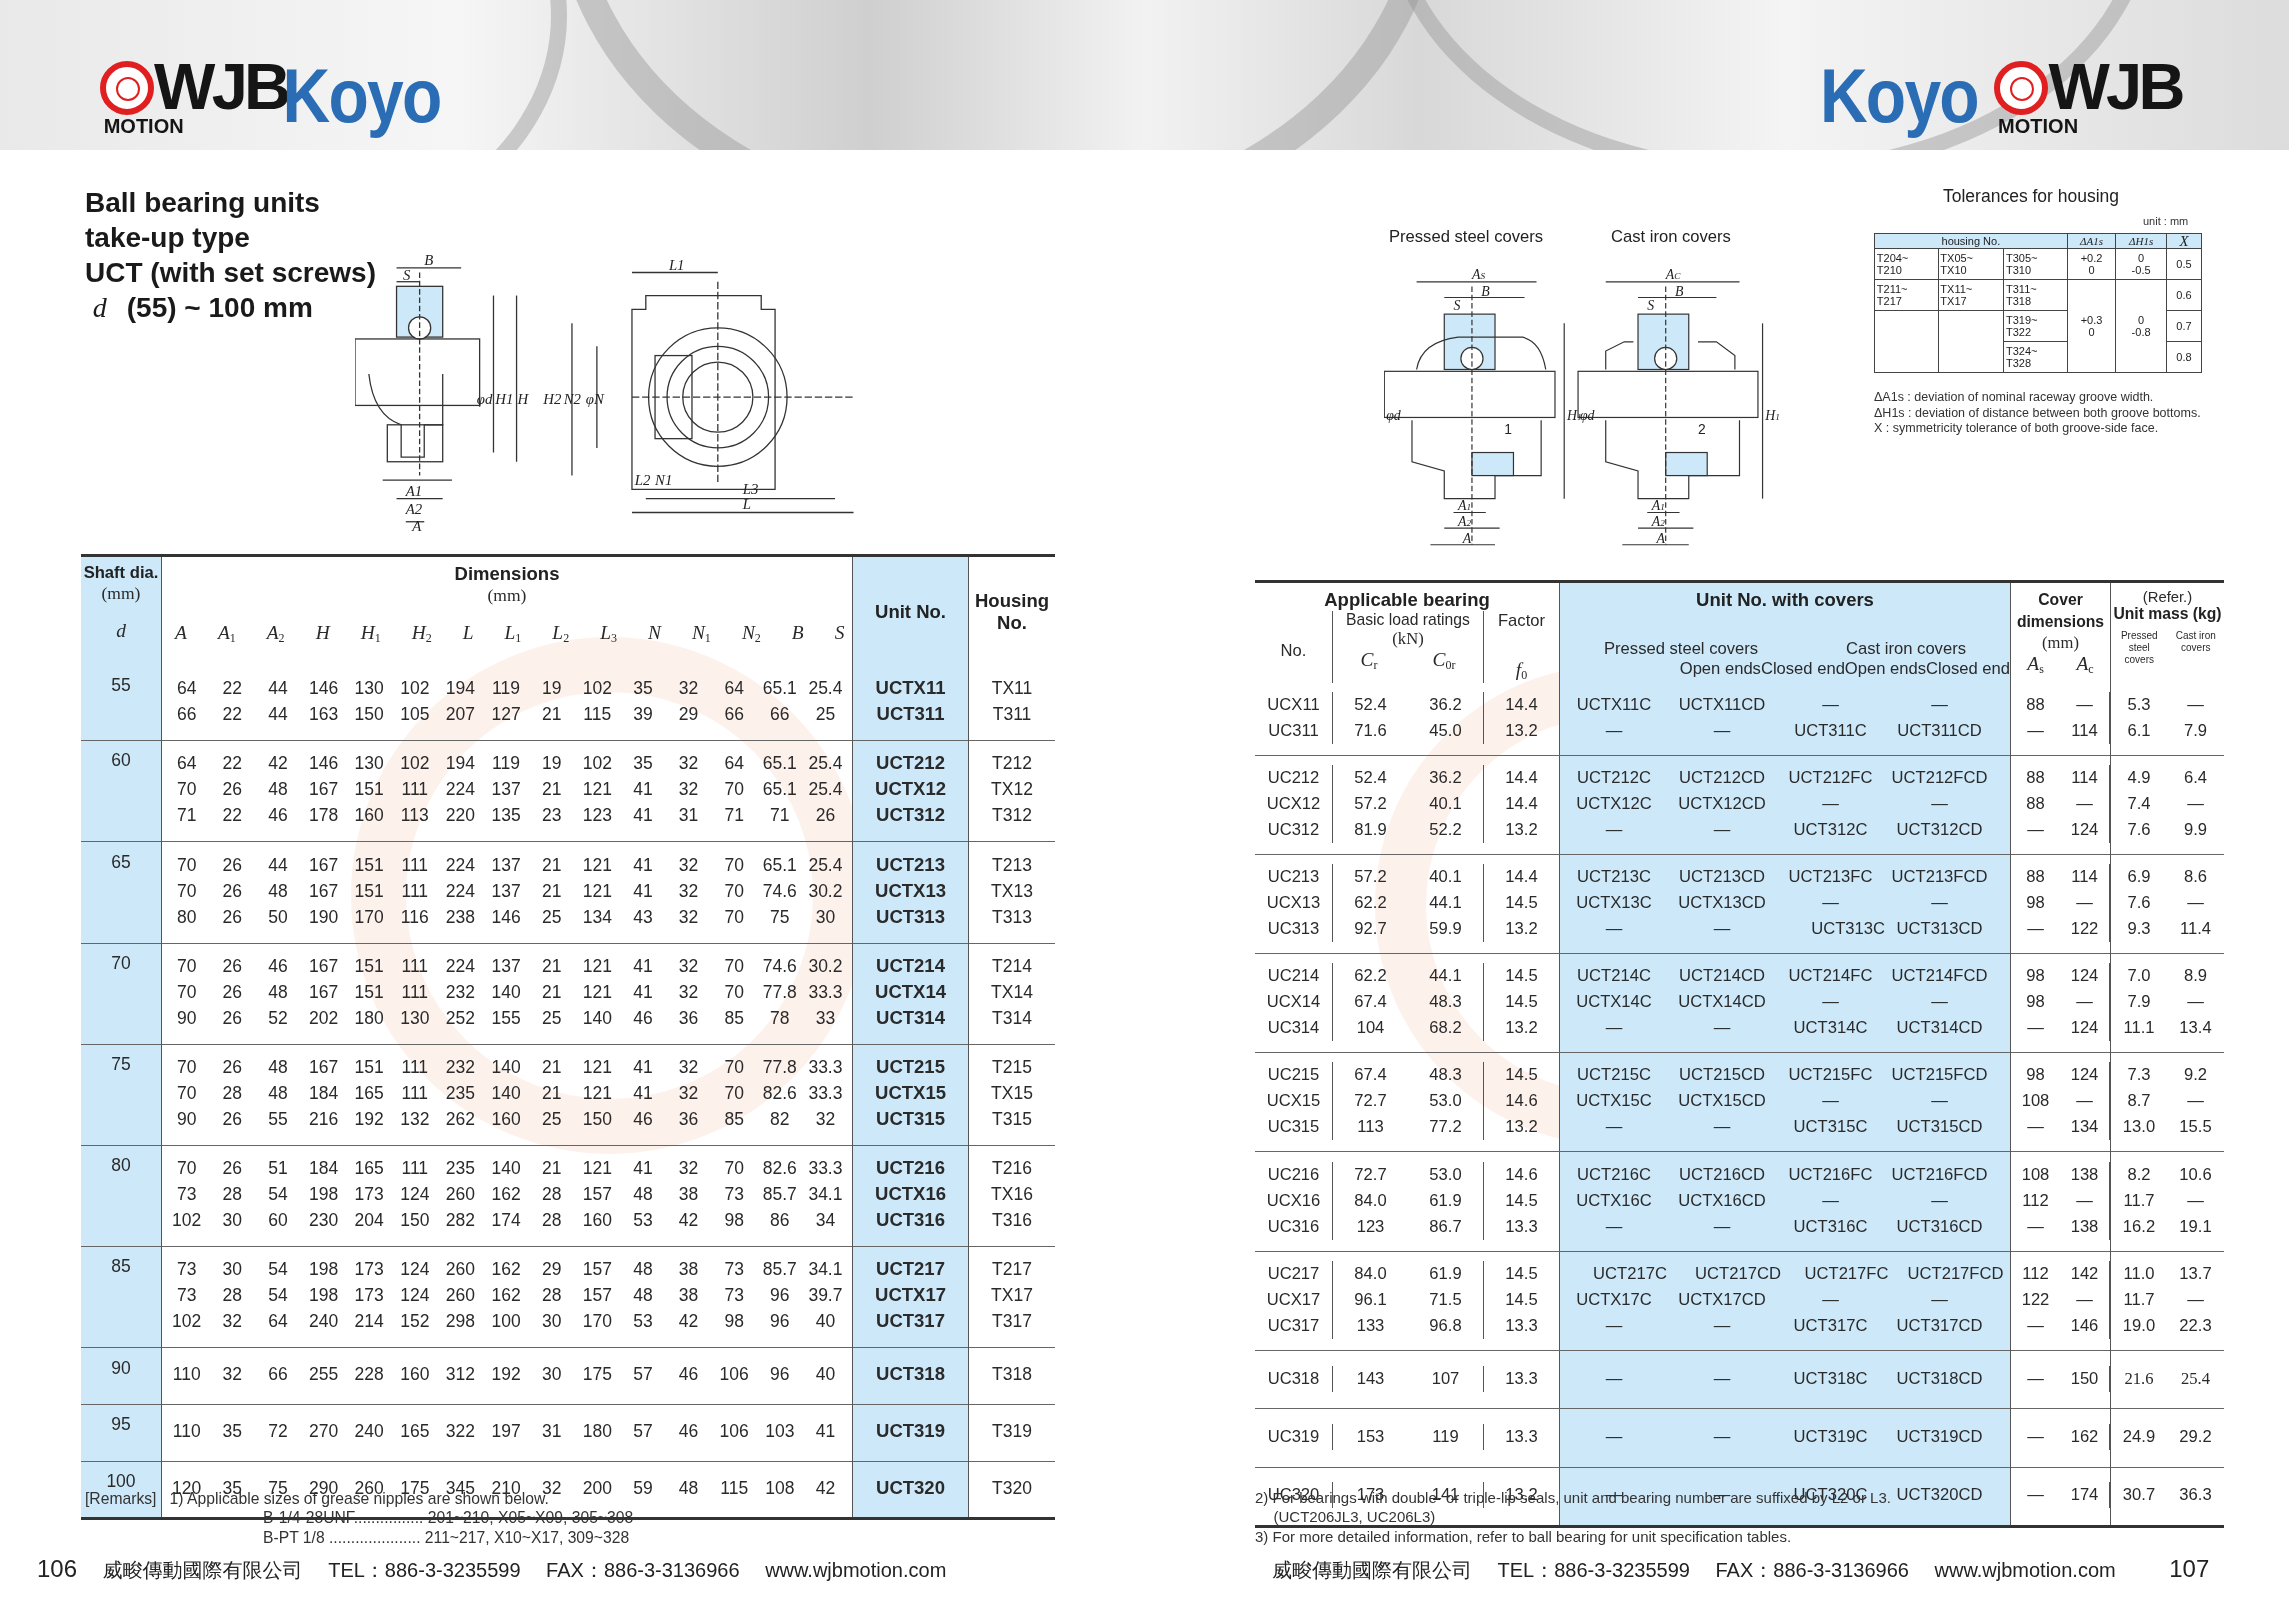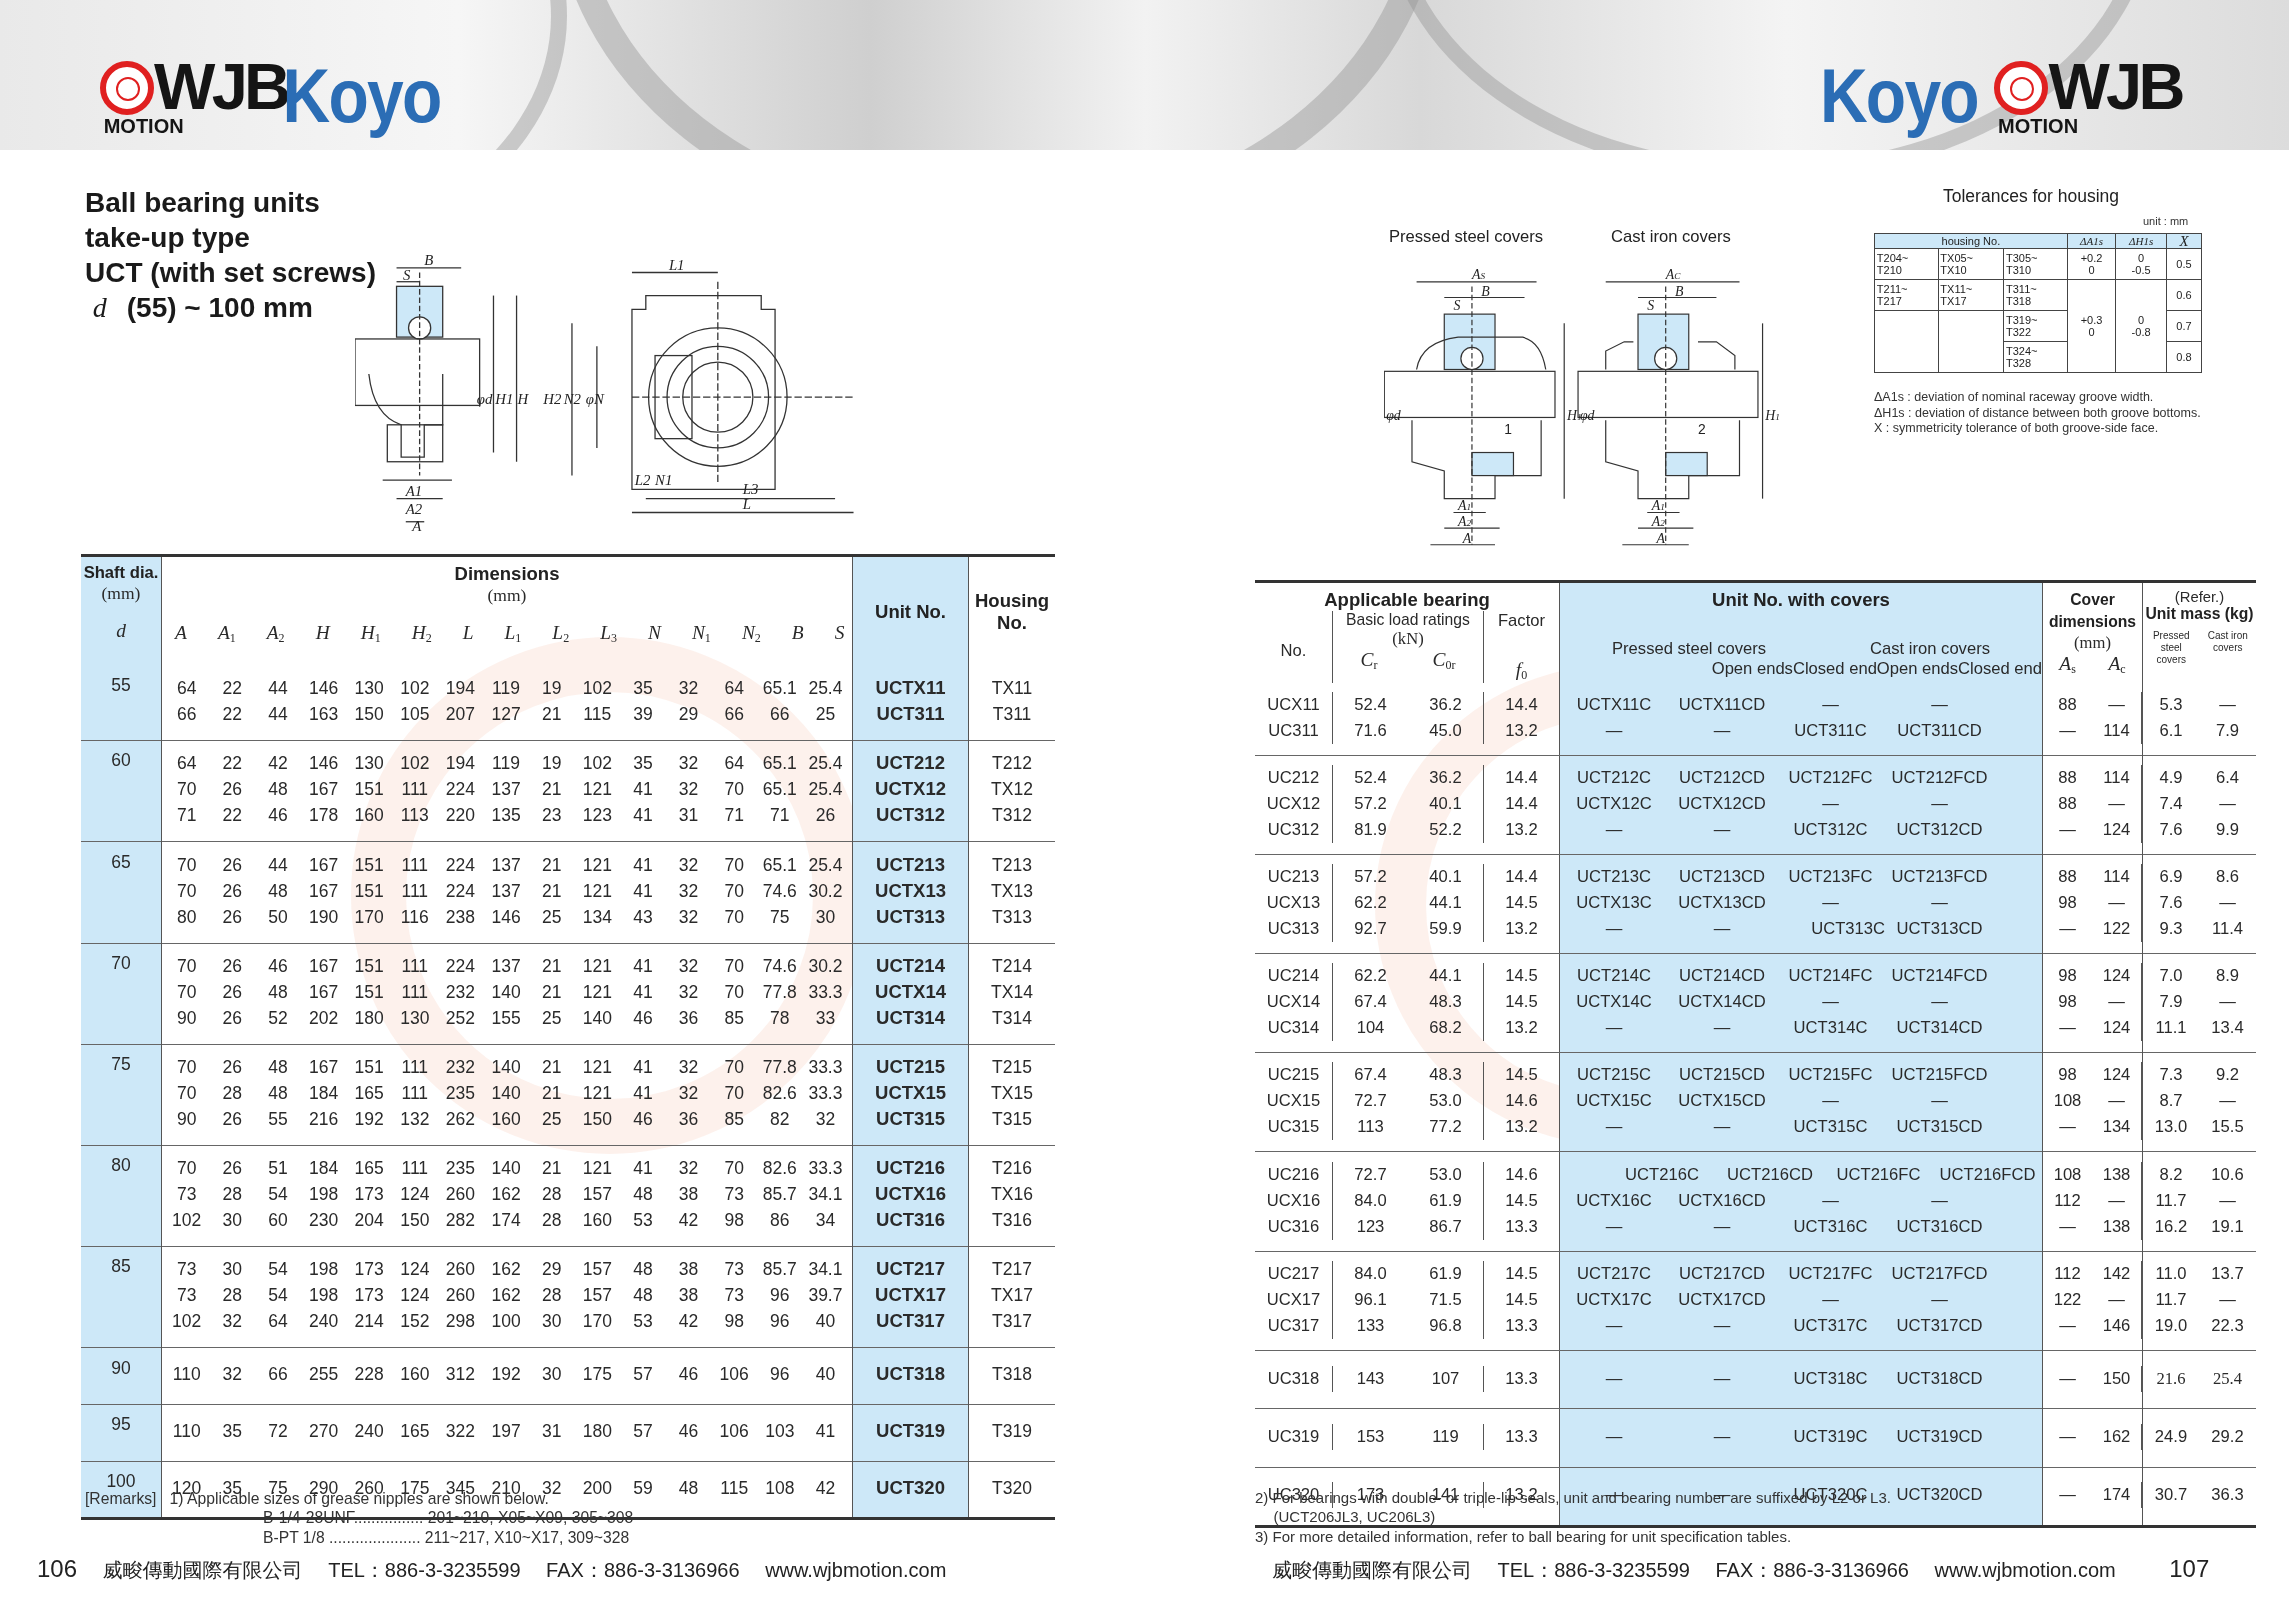--- a/index.html
+++ b/index.html
@@ -1236,21 +1236,21 @@
             <span style="width: 75px; text-align: center;">14.5</span>
           </div>
           <div class="cell" style="display: flex;">
             <span style="width: 77px; text-align: center; border-right: 1.4px solid rgb(85, 85, 85);">UC316</span>
             <span style="width: 75px; text-align: center;">123</span>
             <span style="width: 75px; text-align: center; border-right: 1.4px solid rgb(85, 85, 85);">86.7</span>
             <span style="width: 75px; text-align: center;">13.3</span>
           </div>
         </td>
         <td class="blue vr" style="padding: 9.2px 0px 11px;">
-          <div class="cell" style="display: flex; margin-left: 48px;">
+          <div class="cell" style="display: flex;">
             <span style="width: 108px; text-align: center;">UCT216C</span>
             <span style="width: 108px; text-align: center;">UCT216CD</span>
             <span style="width: 109px; text-align: center;">UCT216FC</span>
             <span style="width: 109px; text-align: center;">UCT216FCD</span>
           </div>
           <div class="cell" style="display: flex;">
             <span style="width: 108px; text-align: center;">UCTX16C</span>
             <span style="width: 108px; text-align: center;">UCTX16CD</span>
             <span style="width: 109px; text-align: center;">—</span>
             <span style="width: 109px; text-align: center;">—</span>
@@ -1306,21 +1306,21 @@
             <span style="width: 75px; text-align: center;">14.5</span>
           </div>
           <div class="cell" style="display: flex;">
             <span style="width: 77px; text-align: center; border-right: 1.4px solid rgb(85, 85, 85);">UC317</span>
             <span style="width: 75px; text-align: center;">133</span>
             <span style="width: 75px; text-align: center; border-right: 1.4px solid rgb(85, 85, 85);">96.8</span>
             <span style="width: 75px; text-align: center;">13.3</span>
           </div>
         </td>
         <td class="blue vr" style="padding: 9.2px 0px 11px;">
-          <div class="cell" style="display: flex;">
+          <div class="cell" style="display: flex; padding-left: 16px;">
             <span style="width: 108px; text-align: center;">UCT217C</span>
             <span style="width: 108px; text-align: center;">UCT217CD</span>
             <span style="width: 109px; text-align: center;">UCT217FC</span>
             <span style="width: 109px; text-align: center;">UCT217FCD</span>
           </div>
           <div class="cell" style="display: flex;">
             <span style="width: 108px; text-align: center;">UCTX17C</span>
             <span style="width: 108px; text-align: center;">UCTX17CD</span>
             <span style="width: 109px; text-align: center;">—</span>
             <span style="width: 109px; text-align: center;">—</span>

